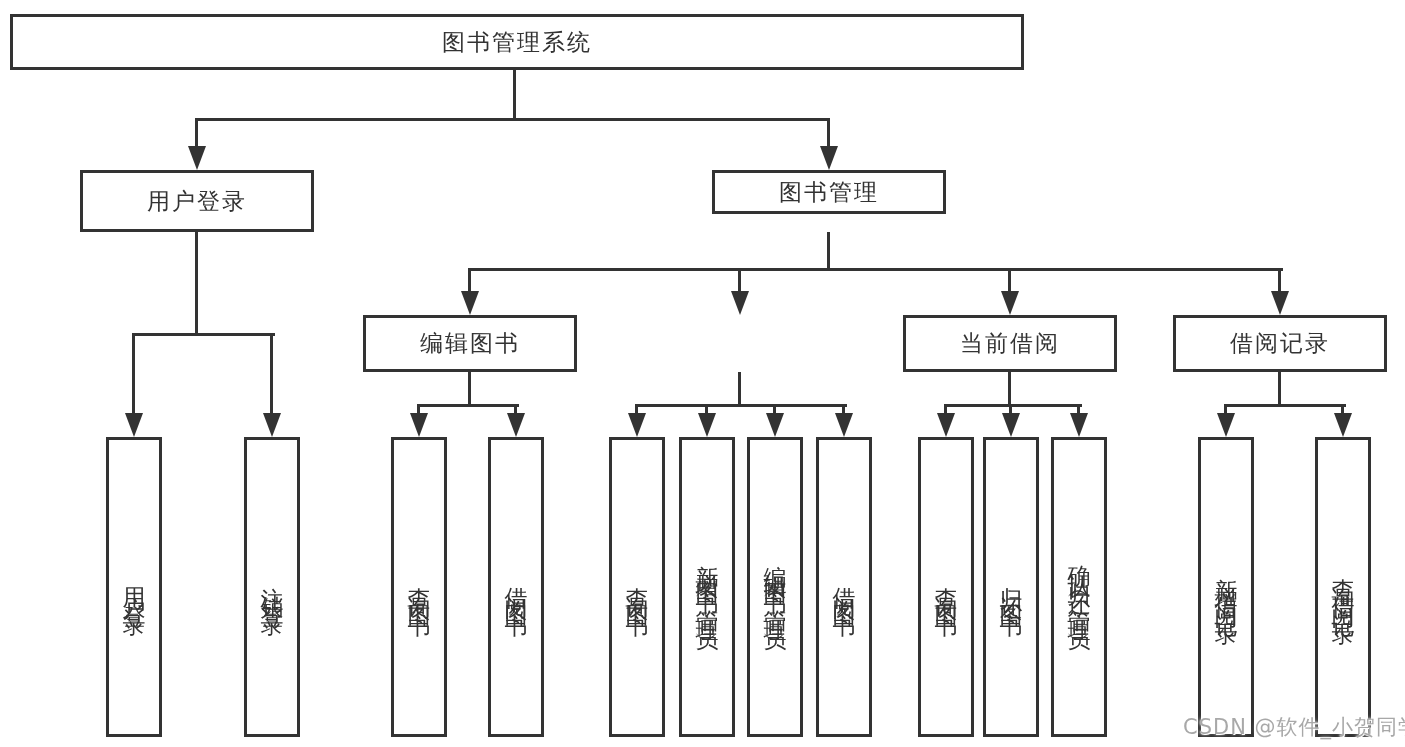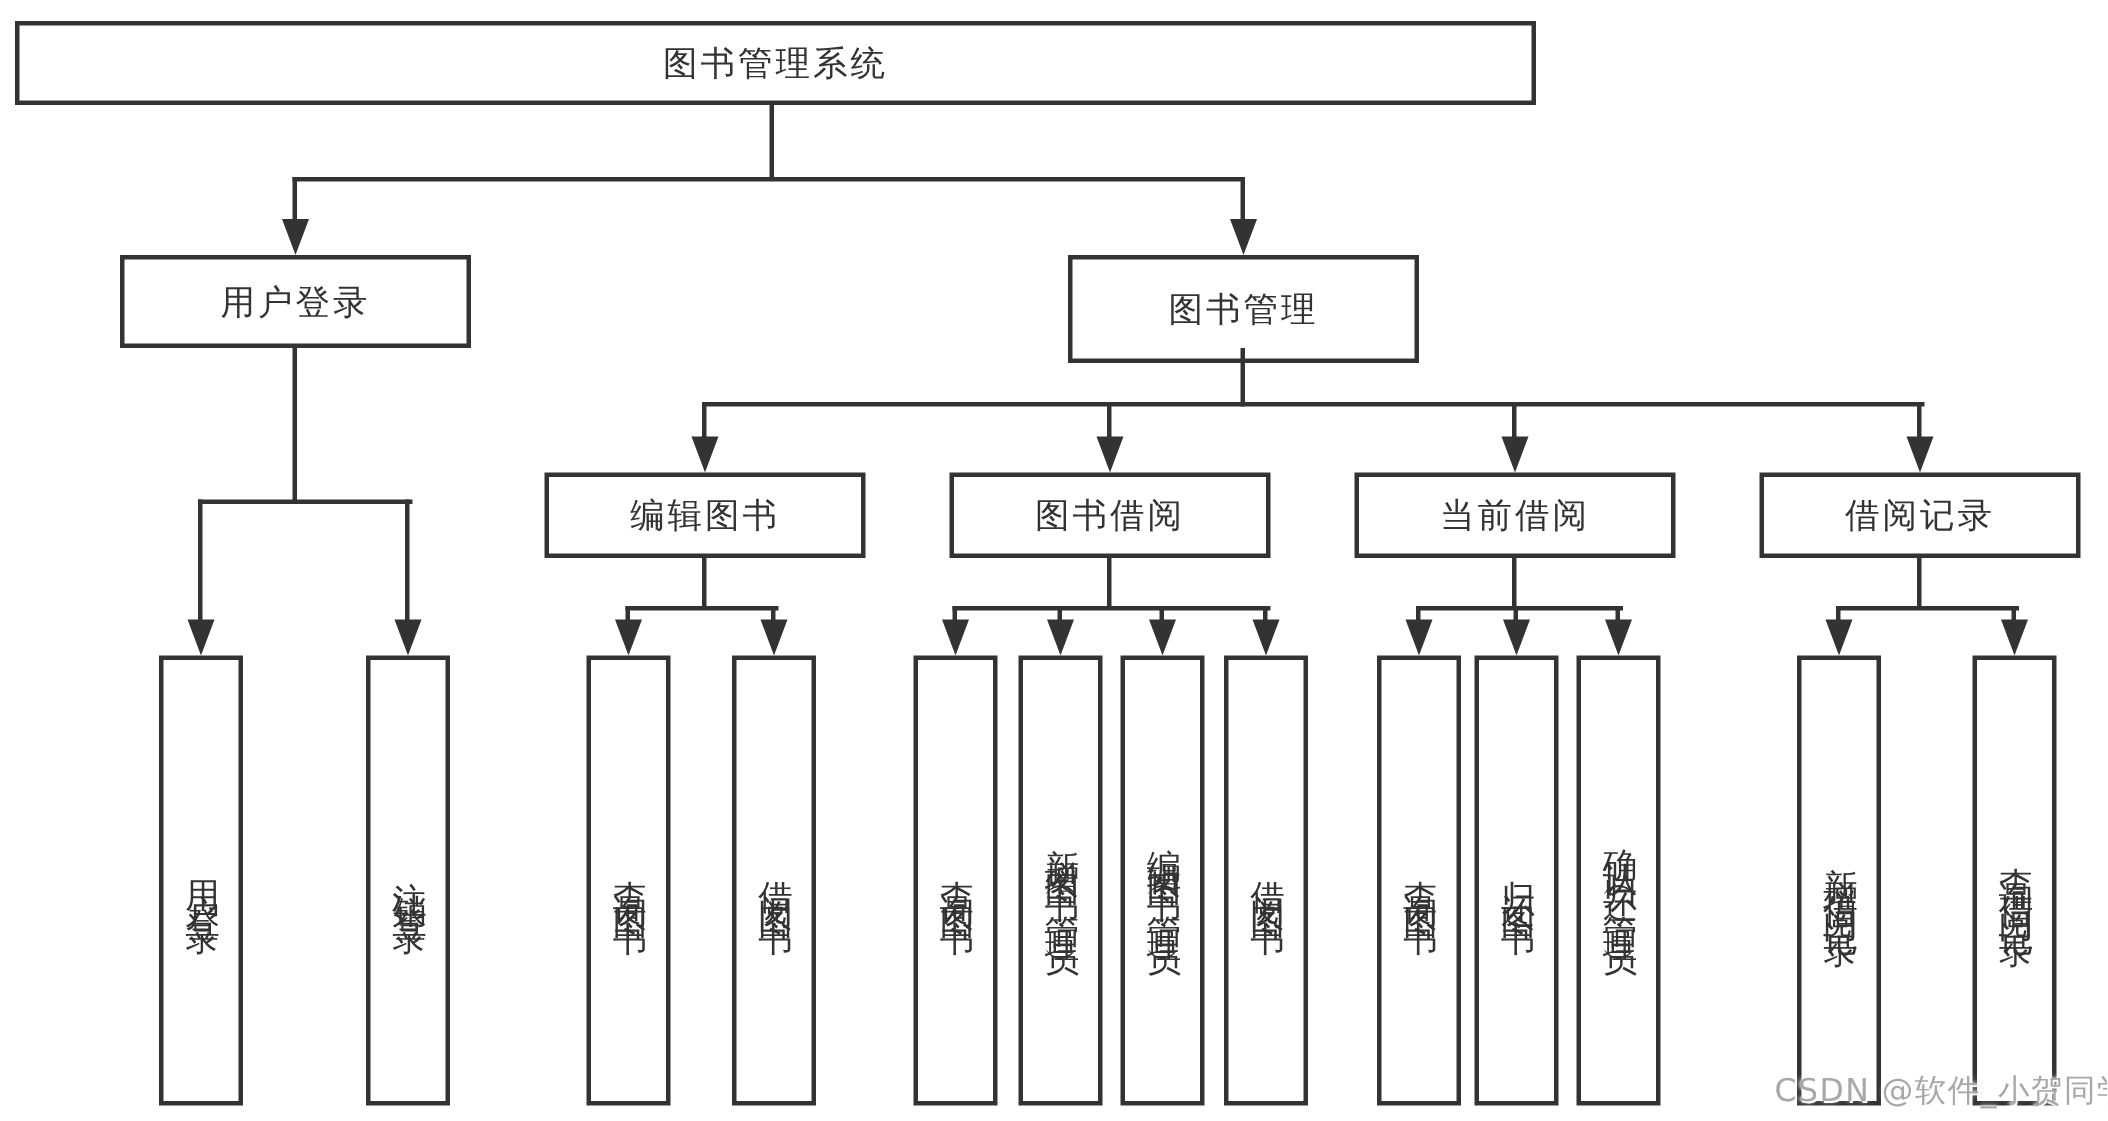--- a/index.html
+++ b/index.html
@@ -91,21 +91,21 @@
   <div class="ln" style="left:513px; top:70px; width:3px; height:50px;"></div>
   <div class="ln" style="left:195px; top:118px; width:635px; height:3px;"></div>
   <div class="ln" style="left:195px; top:118px; width:3px; height:30px;"></div>
   <div class="ah" style="left:188px; top:146px;"></div>
   <div class="ln" style="left:827px; top:118px; width:3px; height:30px;"></div>
   <div class="ah" style="left:820px; top:146px;"></div>
 
   <div class="hbox" style="left:80px; top:170px; width:234px; height:62px;">
     <span>用户登录</span>
   </div>
-  <div class="hbox" style="left:712px; top:170px; width:234px; height:72px;">
+  <div class="hbox" style="left:712px; top:170px; width:234px; height:44px;">
     <span>图书管理</span>
   </div>
 
   <div class="ln" style="left:195px; top:232px; width:3px; height:103px;"></div>
   <div class="ln" style="left:132px; top:333px; width:143px; height:3px;"></div>
   <div class="ln" style="left:132px; top:333px; width:3px; height:82px;"></div>
   <div class="ah" style="left:125px; top:413px;"></div>
   <div class="ln" style="left:270px; top:333px; width:3px; height:82px;"></div>
   <div class="ah" style="left:263px; top:413px;"></div>
 
@@ -116,23 +116,20 @@
   <div class="ln" style="left:738px; top:268px; width:3px; height:26px;"></div>
   <div class="ah" style="left:731px; top:291px;"></div>
   <div class="ln" style="left:1008px; top:268px; width:3px; height:26px;"></div>
   <div class="ah" style="left:1001px; top:291px;"></div>
   <div class="ln" style="left:1278px; top:268px; width:3px; height:26px;"></div>
   <div class="ah" style="left:1271px; top:291px;"></div>
 
   <div class="hbox" style="left:363px; top:315px; width:214px; height:57px;">
     <span>编辑图书</span>
   </div>
-  <div class="hbox" style="left:633px; top:315px; width:214px; height:57px;">
-    <span>图书借阅</span>
-  </div>
   <div class="hbox" style="left:903px; top:315px; width:214px; height:57px;align-items:center;">
     <span>当前借阅</span>
   </div>
   <div class="hbox" style="left:1173px; top:315px; width:214px; height:57px;">
     <span>借阅记录</span>
   </div>
 
   <div class="ln" style="left:468px; top:372px; width:3px; height:34px;"></div>
   <div class="ln" style="left:417px; top:404px; width:102px; height:3px;"></div>
   <div class="ln" style="left:417px; top:404px; width:3px; height:12px;"></div>

